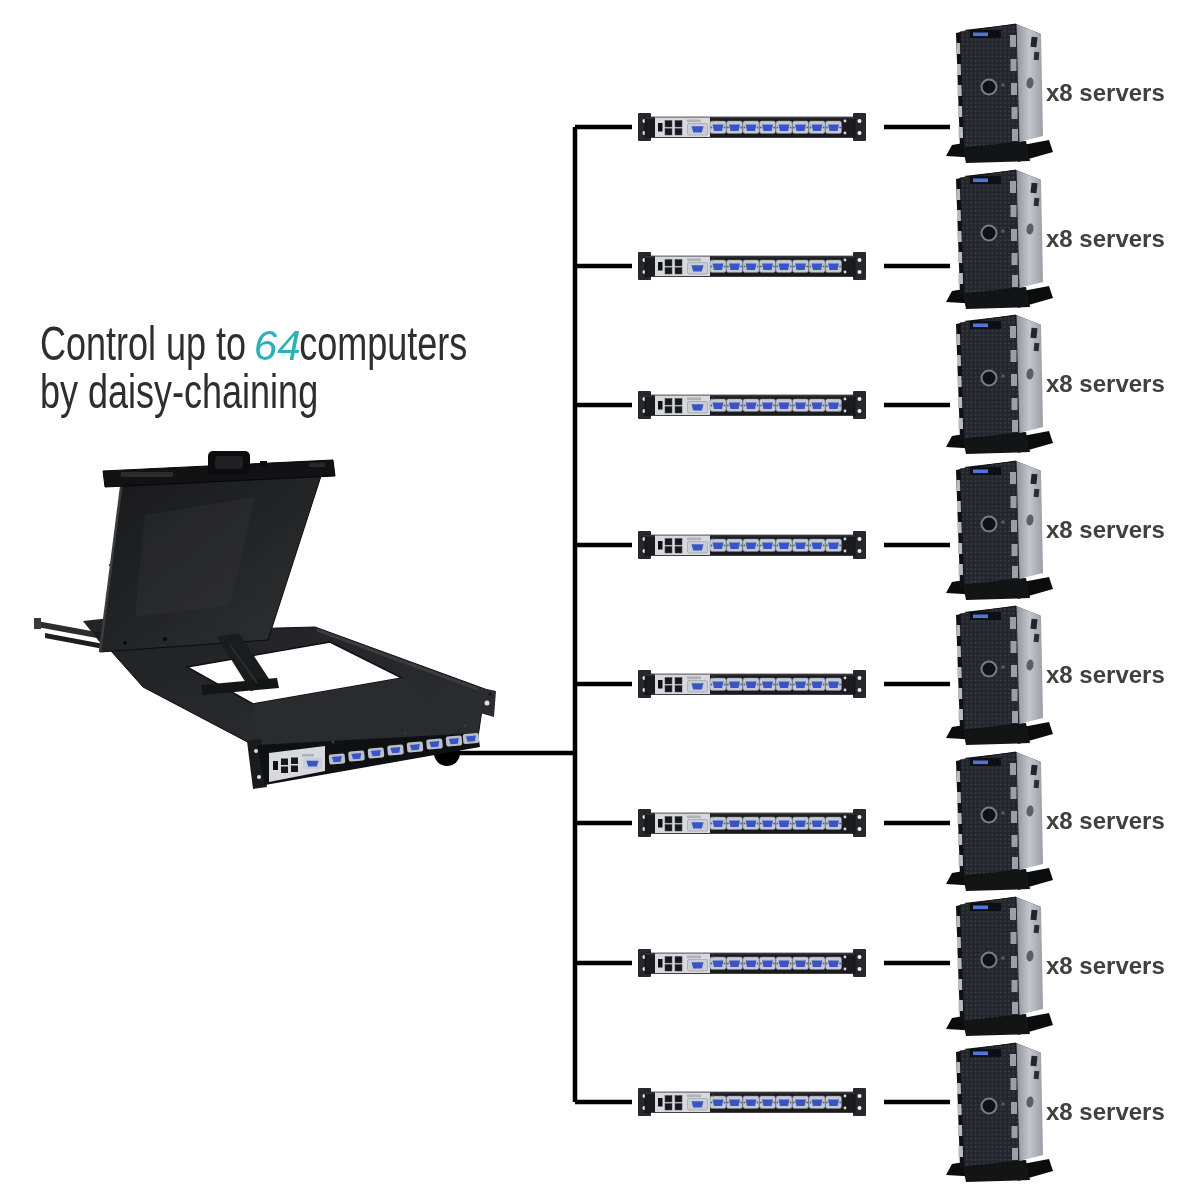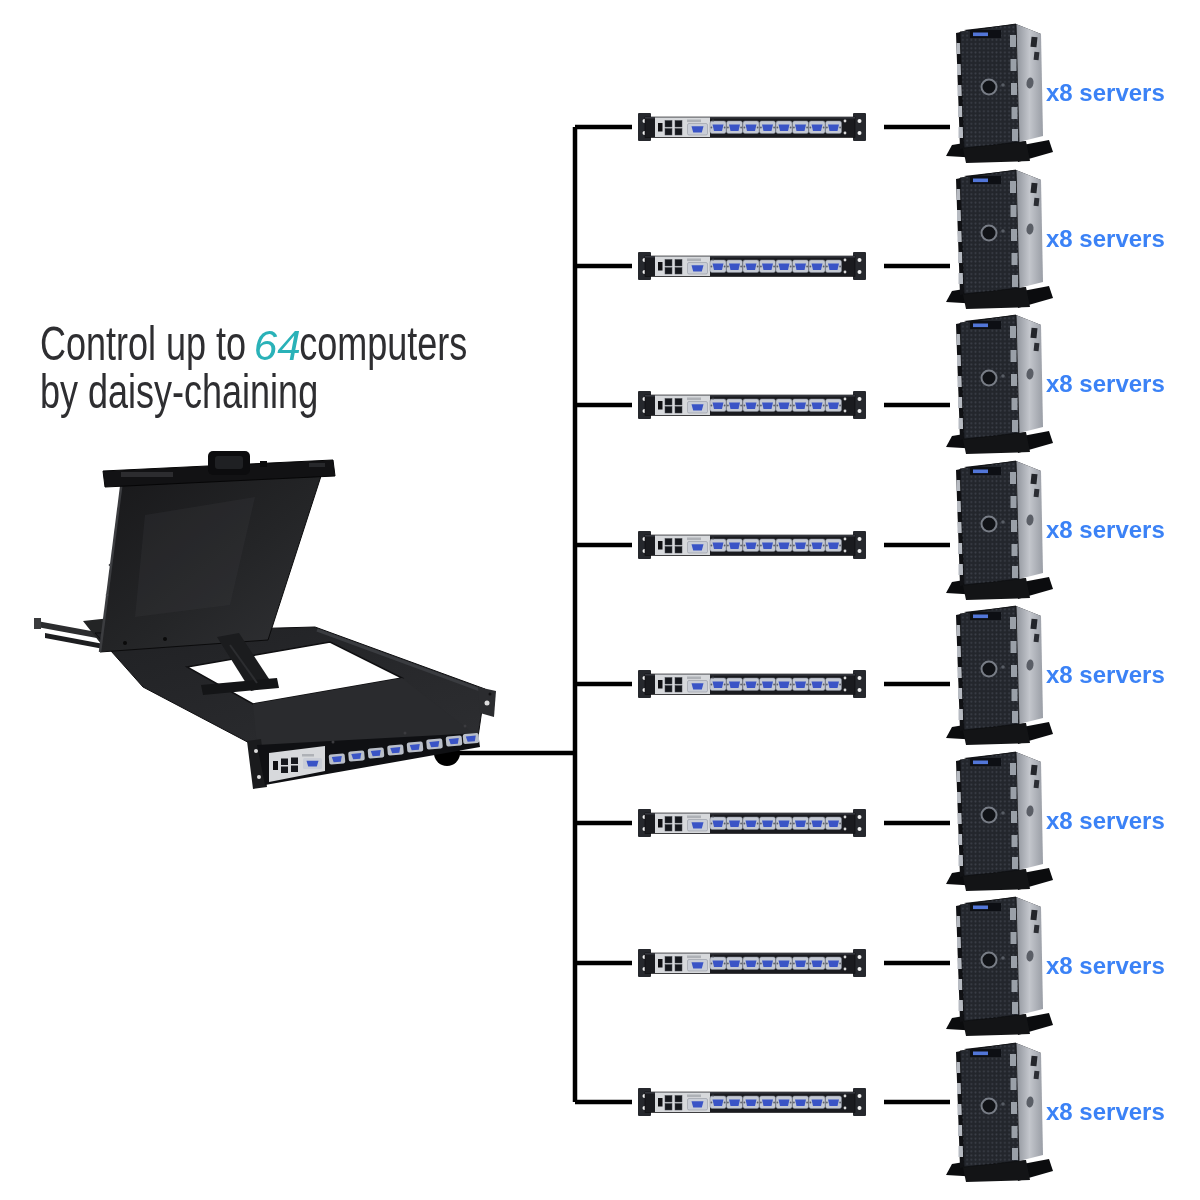--- a/index.html
+++ b/index.html
@@ -23,21 +23,21 @@
   }
   .hl-num{
     display:inline-block;font-size:42px;line-height:46px;font-weight:400;font-style:italic;
     transform:scaleX(1.34);transform-origin:left bottom;
     margin:0 14px 0 10px;vertical-align:baseline;text-align:right;
   }
 
   
   .srv-label{
     position:absolute;left:1046px;width:150px;height:32px;line-height:32px;
-    font-size:24px;font-weight:700;color:#3b82f6;white-space:nowrap;
+    font-size:24px;font-weight:700;color:#404040;white-space:nowrap;
   }
 
   
   .defs-holder{position:absolute;width:0;height:0;overflow:hidden;}
 </style>
 </head>
 <body>
 
 <div class="stage">
 

